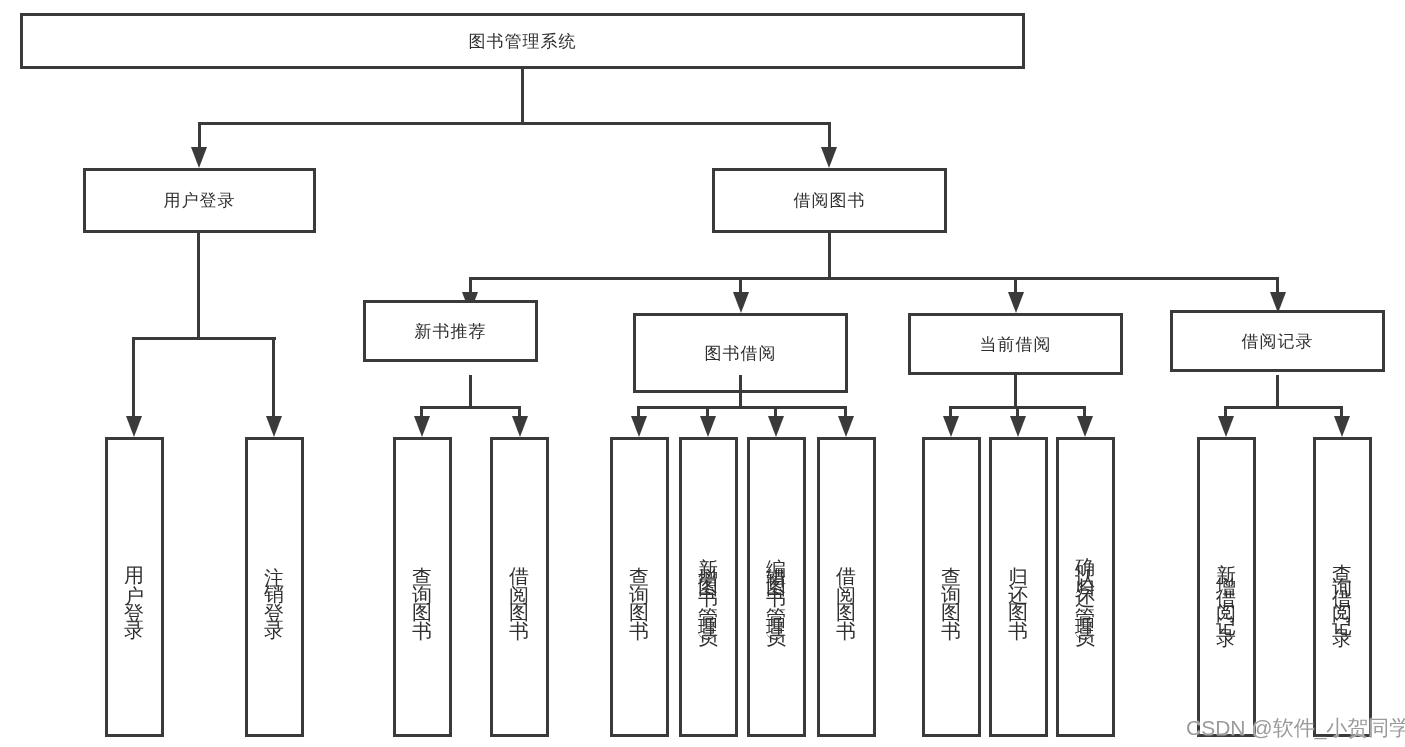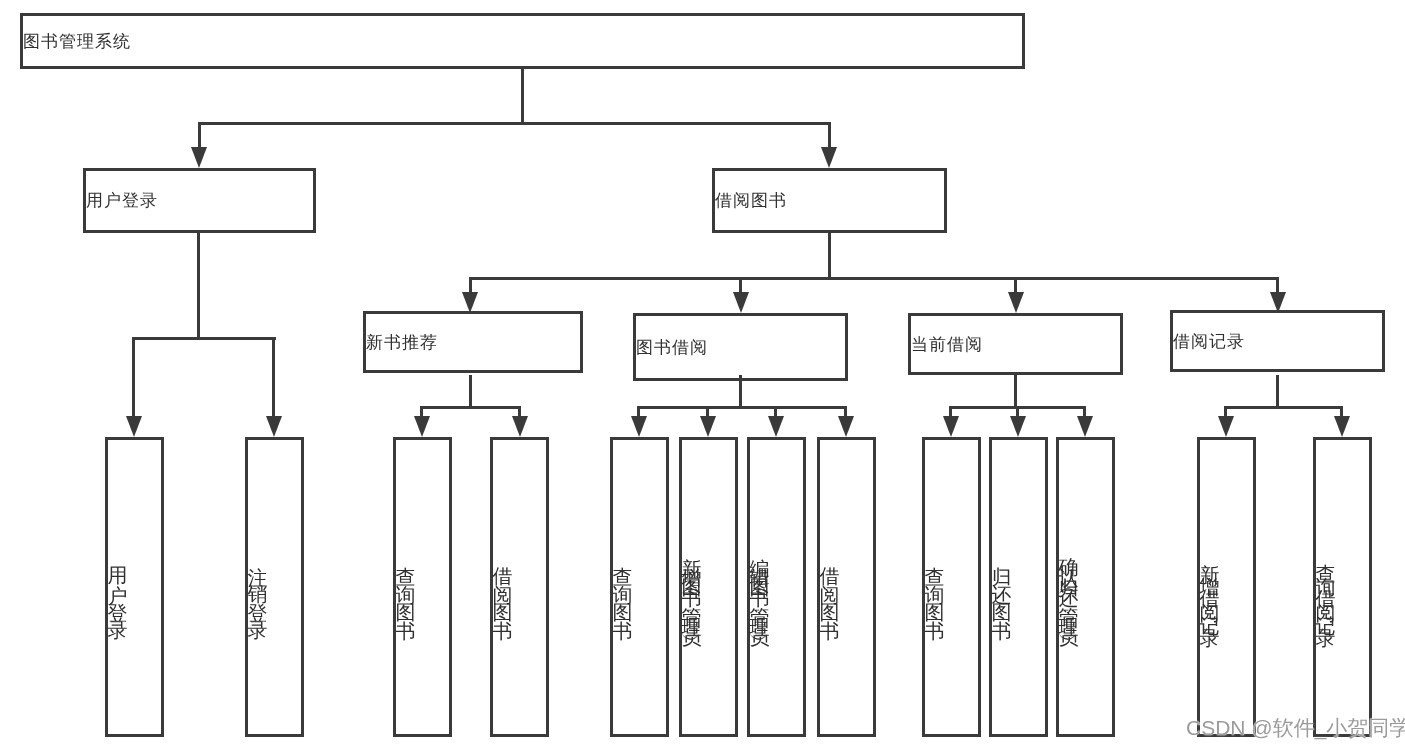--- a/index.html
+++ b/index.html
@@ -12,21 +12,21 @@
     width:1405px;height:747px;
     background:#ffffff;
     font-family:"Liberation Sans","DejaVu Sans",sans-serif;
     overflow:hidden;
   }
   .box{
     position:absolute;
     box-sizing:border-box;
     border:3px solid var(--line);
     background:#fff;
-    display:flex;align-items:center;justify-content:flex-start;
+    display:flex;align-items:center;justify-content:center;
     color:var(--text);
   }
   .hbox{font-size:17px;letter-spacing:1px;}
   .vbox span{
     writing-mode:vertical-rl;
     text-orientation:mixed;
     font-size:20px;
     color:var(--text);
     line-height:1;
   }
@@ -84,24 +84,24 @@
   <div class="hline" style="left:470px;top:277px;width:809px;"></div>
   <div class="vline" style="left:469px;top:277px;height:19px;"></div>
   <div class="arrow" style="left:462px;top:292px;"></div>
   <div class="vline" style="left:739px;top:277px;height:19px;"></div>
   <div class="arrow" style="left:733px;top:292px;"></div>
   <div class="vline" style="left:1014px;top:277px;height:19px;"></div>
   <div class="arrow" style="left:1008px;top:292px;"></div>
   <div class="vline" style="left:1276px;top:277px;height:19px;"></div>
   <div class="arrow" style="left:1270px;top:292px;"></div>
 
-  <div class="box hbox" style="left:363px;top:311px;width:220px;height:62px;">
+  <div class="box hbox" style="left:363px;top:300px;width:175px;height:62px;">
     <span>新书推荐</span>
   </div>
-  <div class="box hbox" style="left:633px;top:313px;width:215px;height:68px;">
+  <div class="box hbox" style="left:633px;top:313px;width:215px;height:80px;">
     <span>图书借阅</span>
   </div>
   <div class="box hbox" style="left:908px;top:313px;width:215px;height:62px;">
     <span>当前借阅</span>
   </div>
   <div class="box hbox" style="left:1170px;top:310px;width:215px;height:62px;">
     <span>借阅记录</span>
   </div>
 
   <div class="vline" style="left:469px;top:375px;height:33px;"></div>

